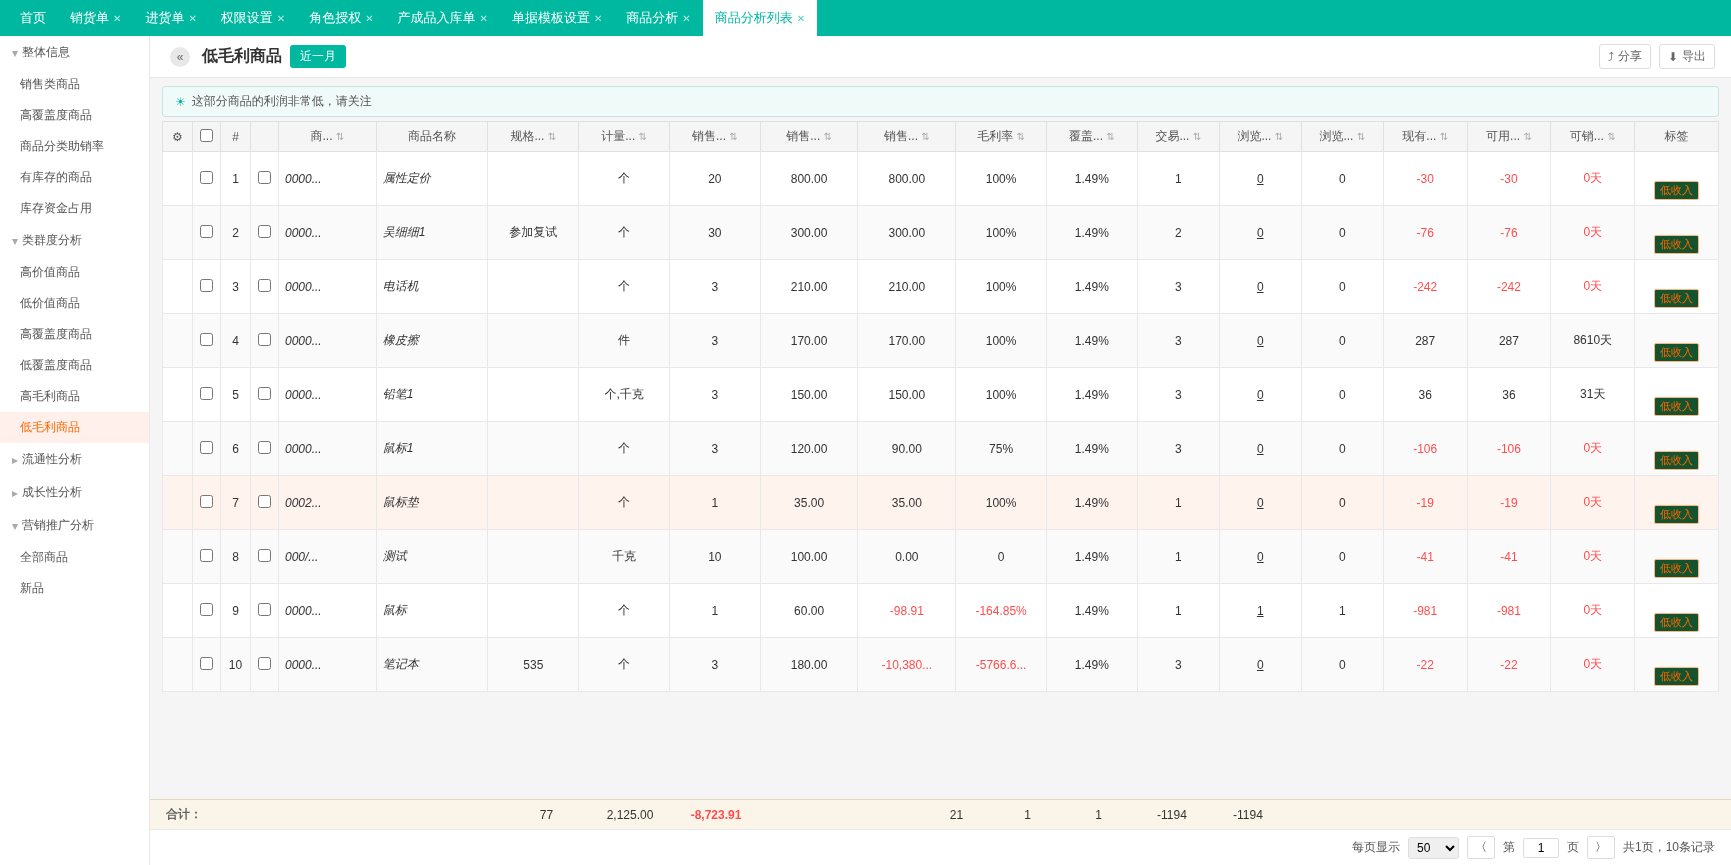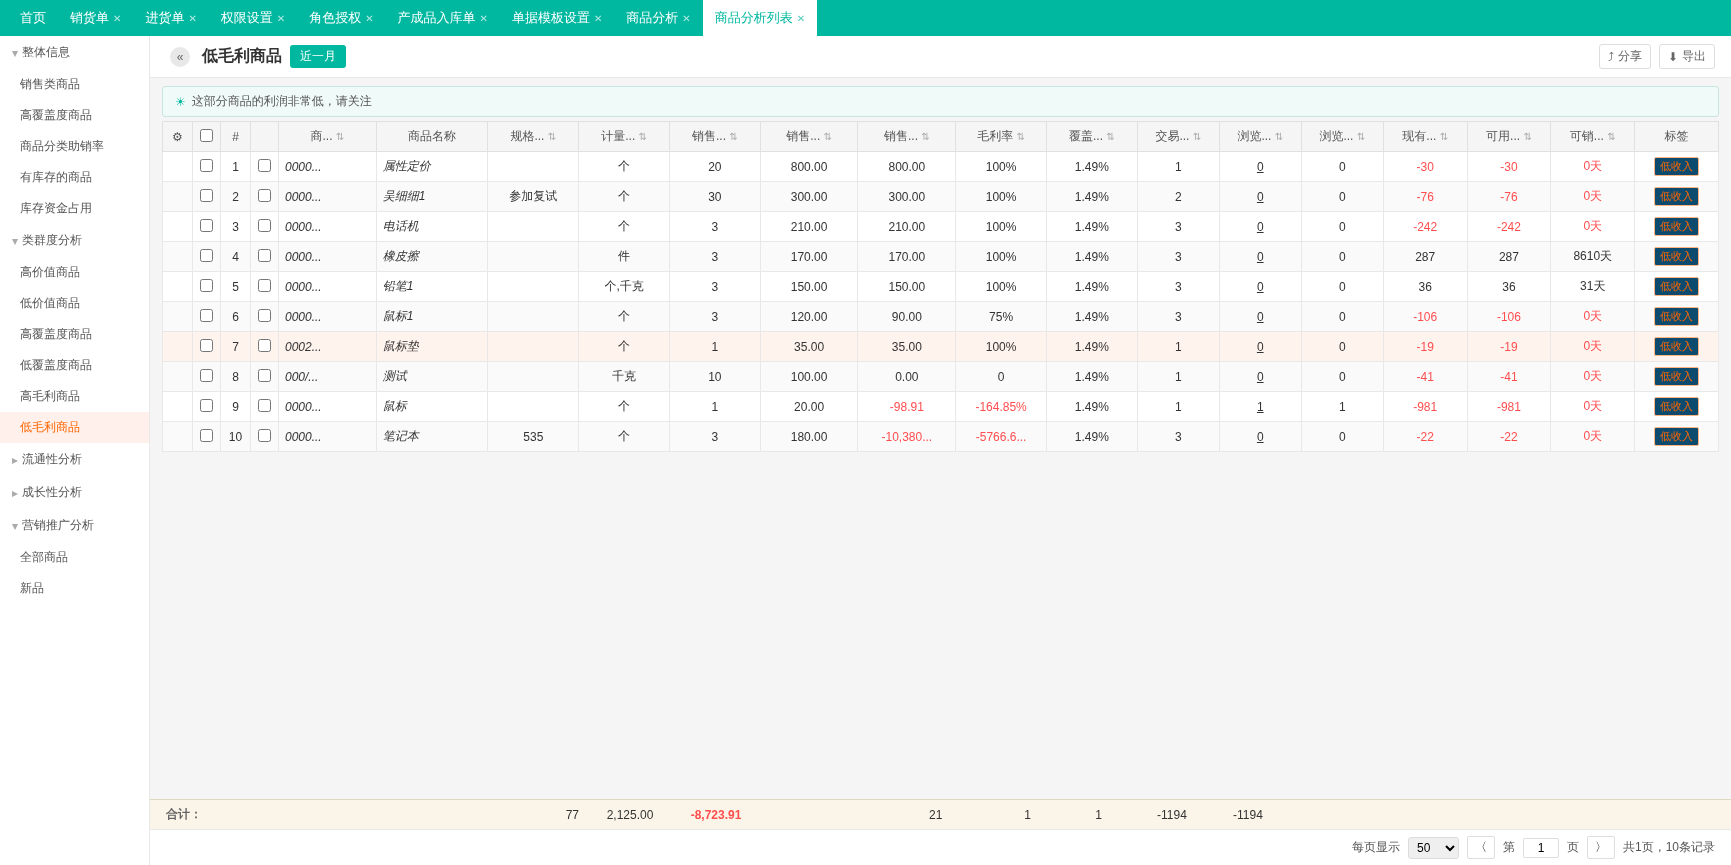--- a/index.html
+++ b/index.html
@@ -179,21 +179,21 @@
     tbody td.text-left { text-align: left; font-style: italic; }
     .tag-badge {
       display: inline-block;
       background: #fff0eb;
       color: #ff6600;
       border: 1px solid #ffb380;
       border-radius: 2px;
       padding: 1px 5px;
       font-size: 11px;
     }
-    .tag-badge.low-income { background: #0c4a6e; color: #ff6600; }
+    .tag-badge.low-income { background: #14532d; color: #ff6600; margin-top: 24px; }
     .underline-link { text-decoration: underline; cursor: pointer; color: #333; }
 
     
     .table-footer {
       background: #faf5e8;
       border-top: 1px solid #e0d8c0;
       padding: 6px 16px;
       display: flex;
       align-items: center;
       gap: 16px;
@@ -589,21 +589,21 @@
             <tr>
       <td></td>
       <td><input type="checkbox" style=""></td>
       <td>9</td>
       <td><input type="checkbox" style=""></td>
       <td class="text-left">0000...</td>
       <td class="text-left">鼠标</td>
       <td></td>
       <td>个</td>
       <td>1</td>
-      <td>20.00</td>
+      <td>60.00</td>
       <td style="color:#ff4d4f">-98.91</td>
       <td style="color:#ff4d4f">-164.85%</td>
       <td>1.49%</td>
       <td>1</td>
       <td><span class="underline-link">1</span></td>
       <td>1</td>
       <td style="color:#ff4d4f">-981</td>
       <td style="color:#ff4d4f">-981</td>
       <td style="color:#ff4d4f">0天</td>
       <td><span class="tag-badge low-income">低收入</span></td>
@@ -630,26 +630,26 @@
       <td style="color:#ff4d4f">0天</td>
       <td><span class="tag-badge low-income">低收入</span></td>
     </tr>
           </tbody>
       </table>
     </div>
 
     <div class="table-footer">
       <span class="footer-label">合计：</span>
       <span style="min-width:280px;"></span>
-      <span class="footer-cell" style="min-width:65px; ">77</span>
+      <span class="footer-cell" style="min-width:65px; text-align:center;">77</span>
       <span class="footer-cell" style="min-width:70px; text-align:center;">2,125.00</span>
       <span class="footer-cell" style="min-width:70px; text-align:center; color:#ff4d4f;font-weight:bold;">-8,723.91</span>
       <span style="min-width:65px;"></span>
       <span style="min-width:65px;"></span>
-      <span class="footer-cell" style="min-width:55px; text-align:left;">21</span>
+      <span class="footer-cell" style="min-width:55px; text-align:center;">21</span>
       <span class="footer-cell" style="min-width:55px; text-align:center;">1</span>
       <span class="footer-cell" style="min-width:55px; text-align:center;">1</span>
       <span class="footer-cell" style="min-width:60px; text-align:center;">-1194</span>
       <span class="footer-cell" style="min-width:60px; text-align:center;">-1194</span>
     </div>
 
     <div class="pagination-bar">
       <span>每页显示</span>
       <select>
         <option>50</option>

